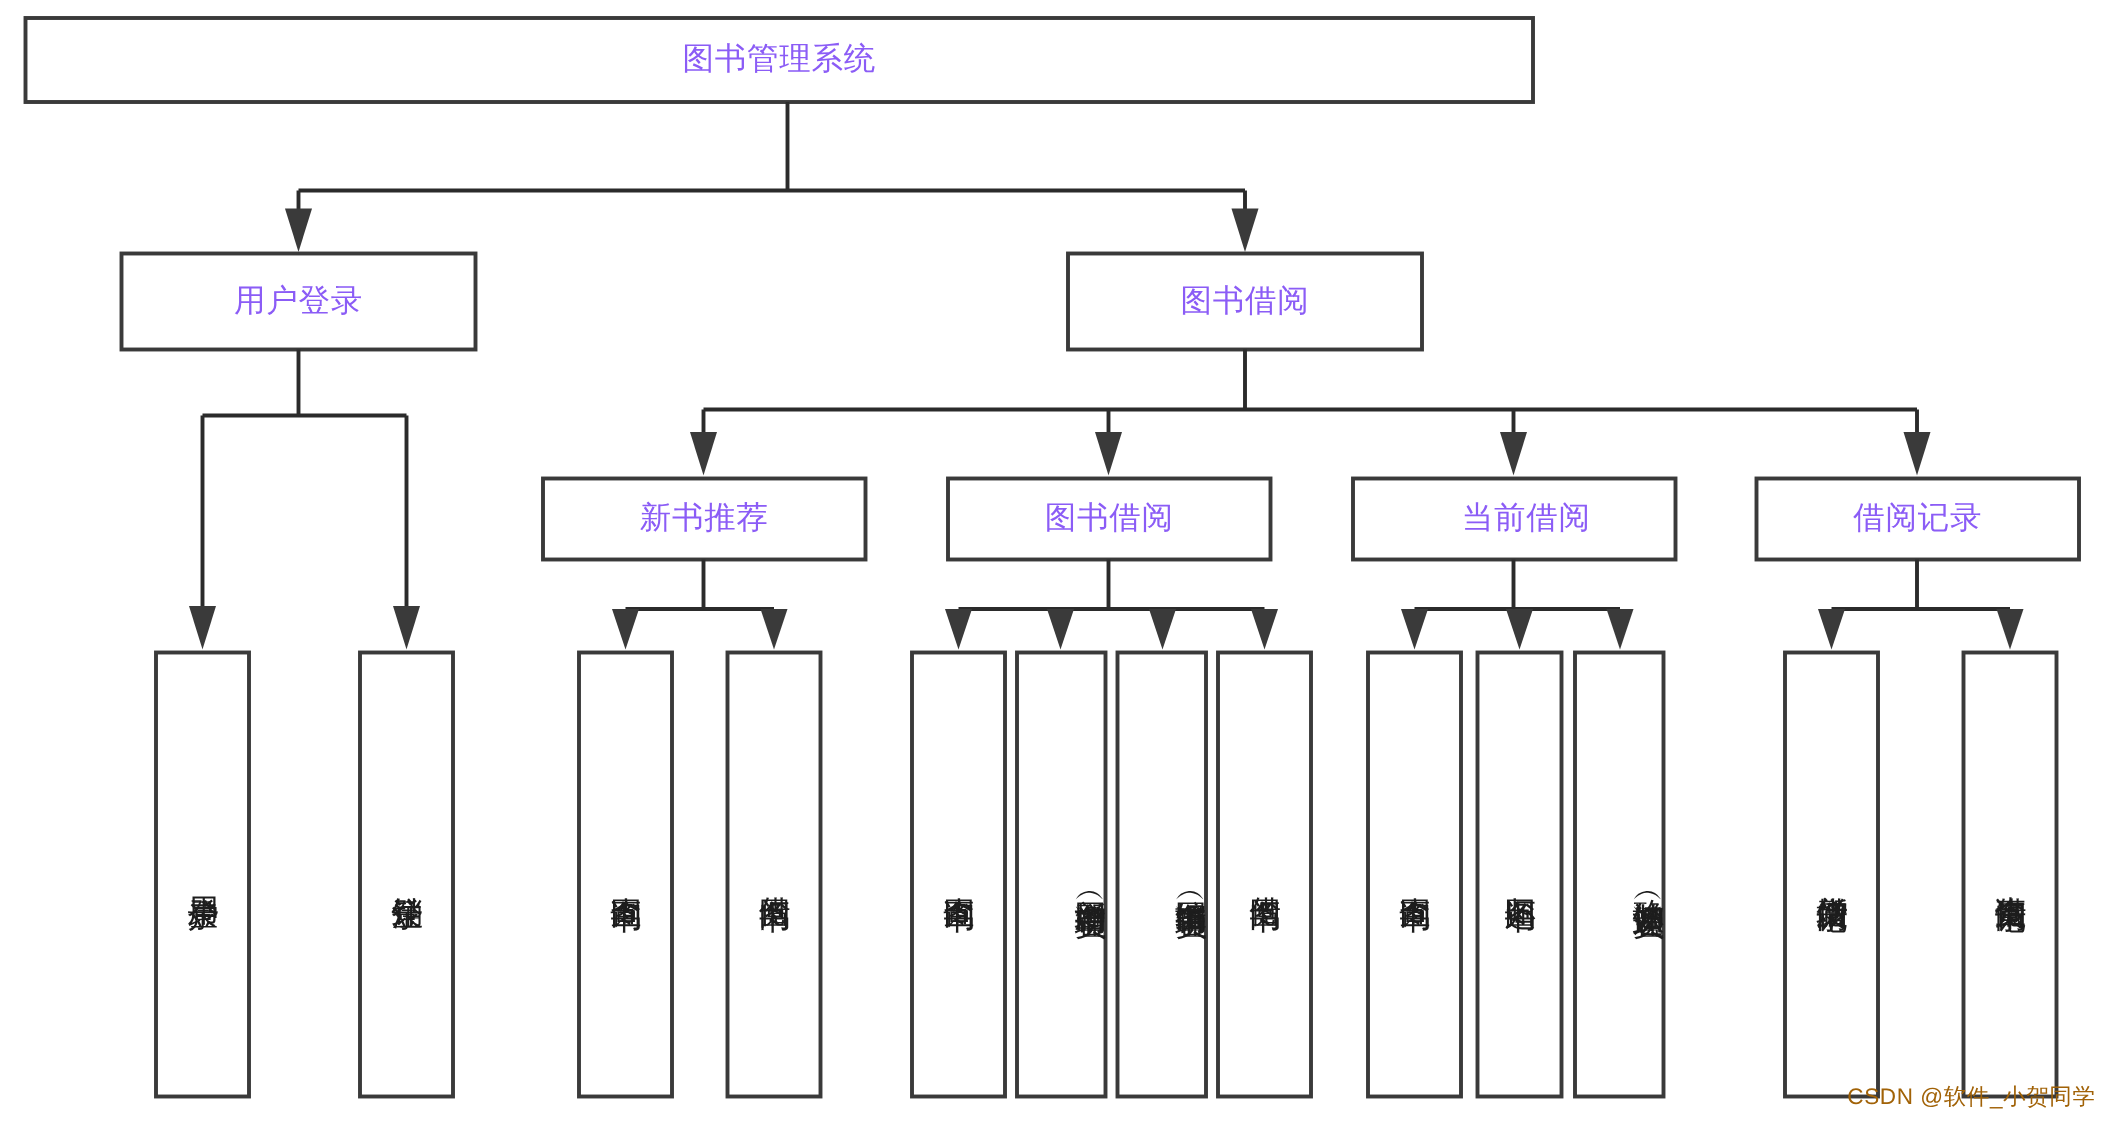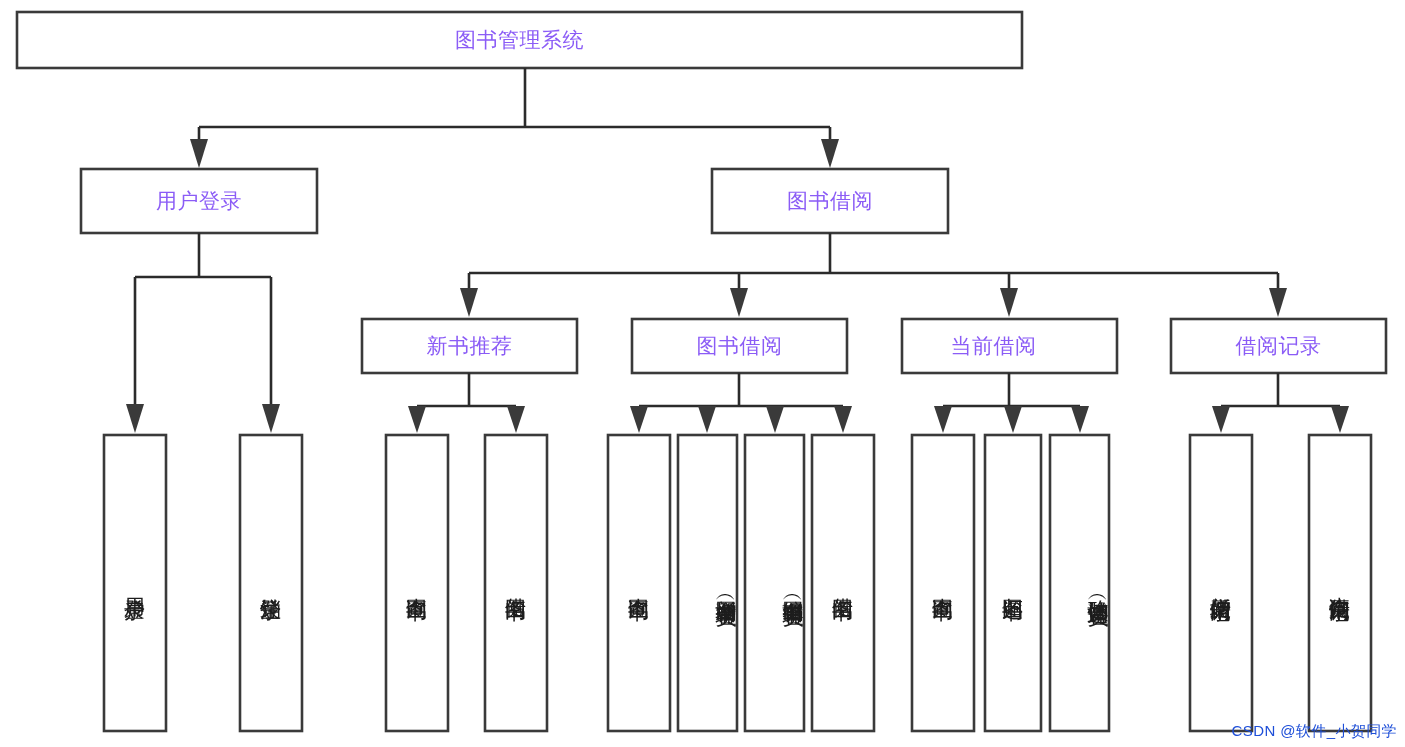--- a/index.html
+++ b/index.html
@@ -66,21 +66,21 @@
     text-orientation: upright;
     line-height: 1.0;
     white-space: nowrap;
     pointer-events: none;
   }
   .watermark {
     position: absolute;
     right: 8px;
     bottom: 6px;
     font-size: 15px;
-    color: #1d4ed8;
+    color: #a16207;
     letter-spacing: 0.4px;
     white-space: nowrap;
     pointer-events: none;
   }
 </style>
 </head>
 <body>
 
 <div id="chart-root">
 
@@ -163,21 +163,21 @@
     <polygon class="arrow-head" points="1331,406 1349,406 1340,433"></polygon>
   </svg>
 
   <div class="node-label-h" style="left:17px; top:12px; width:1005px; height:56px;">图书管理系统</div>
 
   <div class="node-label-h" style="left:81px; top:169px; width:236px; height:64px;">用户登录</div>
   <div class="node-label-h" style="left:712px; top:169px; width:236px; height:64px;">图书借阅</div>
 
   <div class="node-label-h" style="left:362px; top:319px; width:215px; height:54px;border-radius:24px;">新书推荐</div>
   <div class="node-label-h" style="left:632px; top:319px; width:215px; height:54px;text-align:center;">图书借阅</div>
-  <div class="node-label-h" style="left:902px; top:319px; width:183px; height:54px;">当前借阅</div>
+  <div class="node-label-h" style="left:902px; top:319px; width:183px; height:54px;padding-left:24px;">当前借阅</div>
   <div class="node-label-h" style="left:1171px; top:319px; width:215px; height:54px;border-radius:13px;">借阅记录</div>
 
   <div class="node-label-v" style="left:104px; top:435px; width:62px; height:296px;">用户登录</div>
   <div class="node-label-v" style="left:240px; top:435px; width:62px; height:296px;">注销登录</div>
 
   <div class="node-label-v" style="left:386px; top:435px; width:62px; height:296px;">查询图书</div>
   <div class="node-label-v" style="left:485px; top:435px; width:62px; height:296px;">借阅图书</div>
 
   <div class="node-label-v" style="left:608px; top:435px; width:62px; height:296px;">查询图书</div>
   <div class="node-label-v" style="left:678px; top:435px; width:59px; height:296px; align-items:flex-start; padding-top:8px; box-sizing:border-box;">新增图书（管理员）</div>

